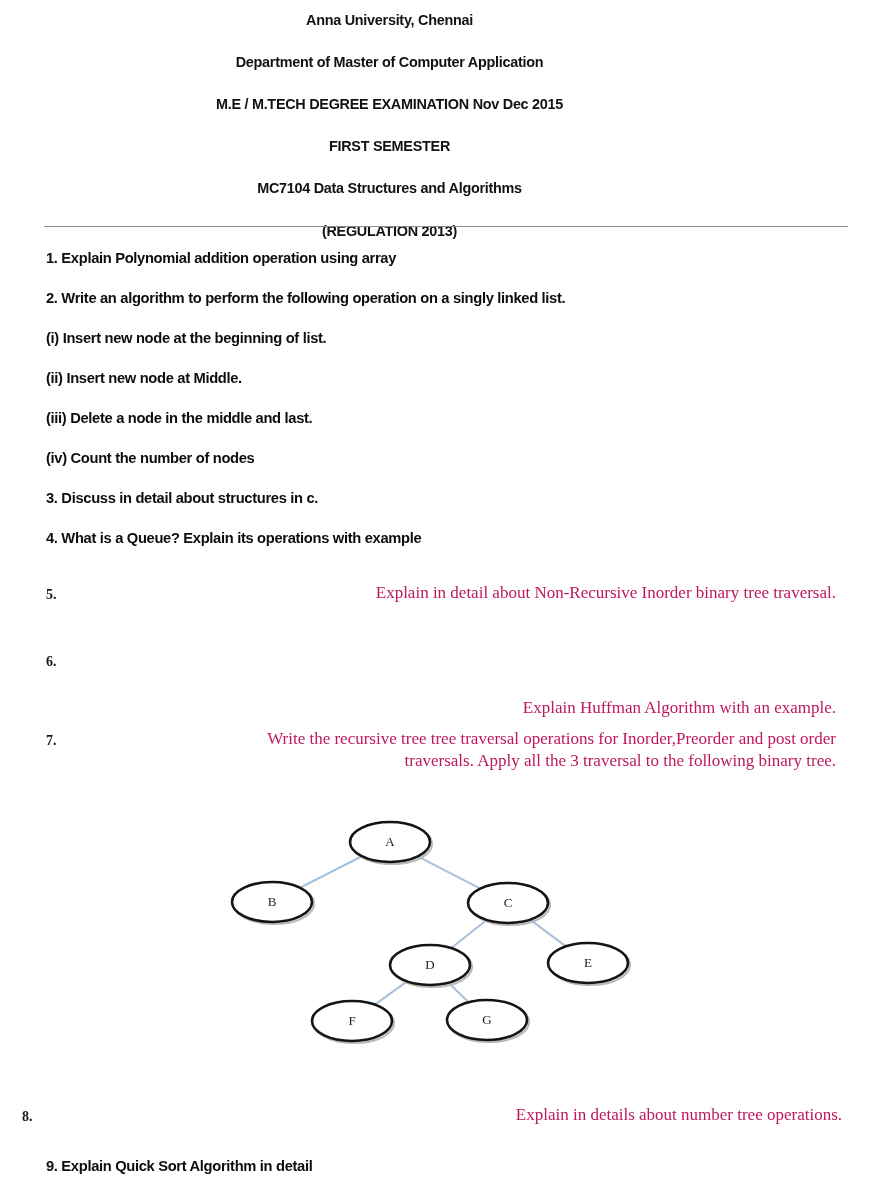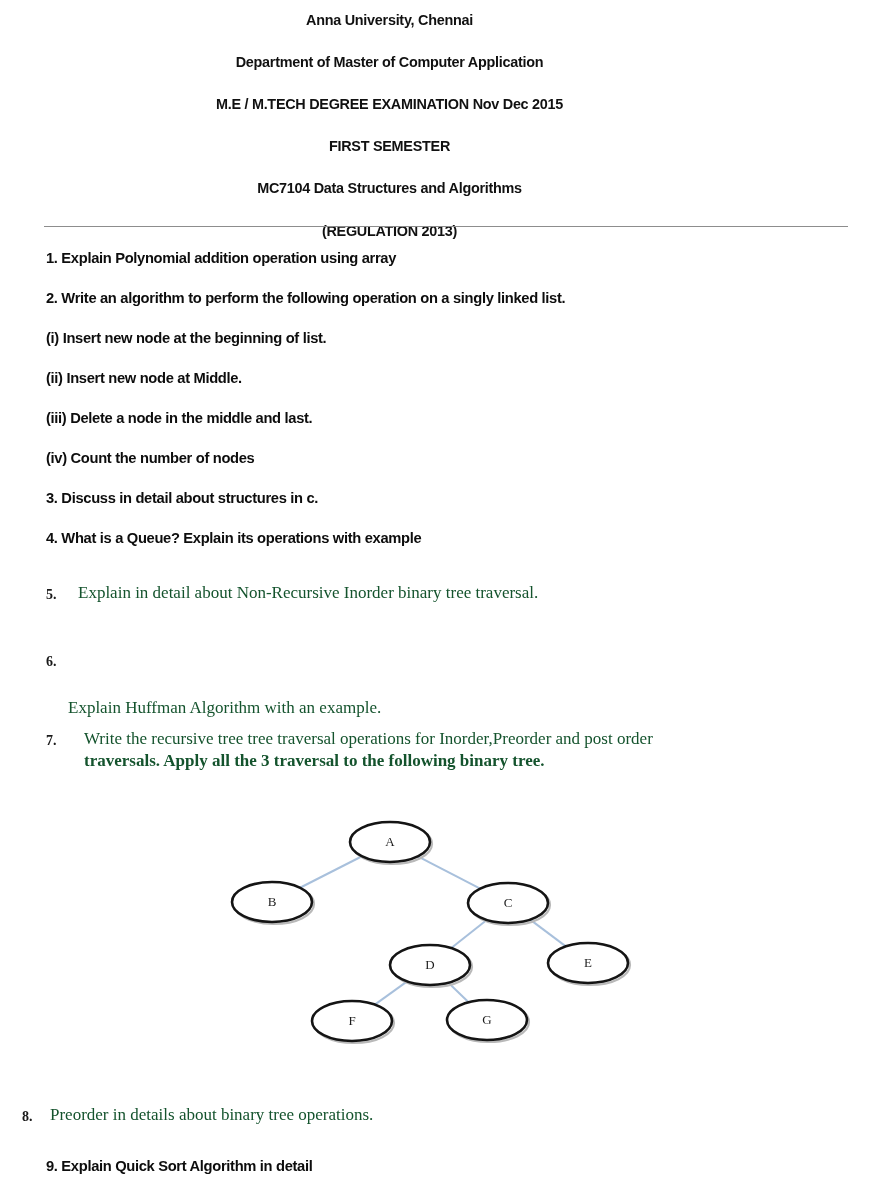--- a/index.html
+++ b/index.html
@@ -79,21 +79,21 @@
     position: absolute;
     font-family: "Liberation Serif", serif;
     font-weight: bold;
     font-size: 14px;
     color: #1a1a1a;
   }
   .qserif .body {
     display: block;
   }
   
-  .scan-soft { color: #14532d; }
+  .scan-soft { color: #be185d; text-align: right; }
 
   
   .tree {
     position: absolute;
     left: 228px;
     top: 812px;
     width: 430px;
     height: 245px;
   }
   .tree svg {
@@ -143,21 +143,21 @@
   </div>
 
   <div class="qserif" style="left:46px; top:649px; width:790px;">
     <span class="num" style="left:0; top:4px;">6.</span>
     <span class="body scan-soft" style="padding-left:22px;margin-top:48px;">Explain Huffman Algorithm with an example.</span>
   </div>
 
   <div class="qserif" style="left:46px; top:728px; width:790px;">
     <span class="num" style="left:0; top:4px;">7.</span>
     <span class="body scan-soft" style="padding-left:38px;">Write the recursive tree tree traversal operations for Inorder,Preorder and post order</span>
-    <span class="body scan-soft" style="padding-left:38px;font-weight:bold;">traversals. Apply all the 3 traversal to the following binary tree.</span>
+    <span class="body scan-soft" style="padding-left:38px;">traversals. Apply all the 3 traversal to the following binary tree.</span>
   </div>
 
   <div class="tree">
     <svg width="430" height="245" viewBox="0 0 430 245" xmlns="http://www.w3.org/2000/svg">
       <g id="tree-edges">
           <line x1="133.95440192745036" y1="44.260473596211675" x2="72.04559807254962" y2="75.73952640378832" stroke="#a8c0dc" stroke-width="2"></line>
           <line x1="189.8090046330986" y1="44.37584137812724" x2="252.1909953669014" y2="76.62415862187277" stroke="#a8c0dc" stroke-width="2"></line>
           <line x1="258.701955250342" y1="107.92921505742045" x2="223.29804474965798" y2="136.07078494257954" stroke="#a8c0dc" stroke-width="2"></line>
           <line x1="302.1880078490092" y1="107.64100588675687" x2="337.8119921509908" y2="134.3589941132431" stroke="#a8c0dc" stroke-width="2"></line>
           <line x1="179.14024984961685" y1="169.4121283130956" x2="146.85975015038315" y2="192.5878716869044" stroke="#a8c0dc" stroke-width="2"></line>
@@ -198,18 +198,18 @@
             <ellipse cx="261" cy="210" rx="40" ry="20" fill="none" stroke="#b9b9b9" stroke-width="2.2"></ellipse>
             <ellipse cx="259" cy="208" rx="40" ry="20" fill="#ffffff" stroke="#141414" stroke-width="2.6"></ellipse>
             <text x="259" y="212" text-anchor="middle" class="node-label">G</text>
           </g>
         </g>
     </svg>
   </div>
 
   <div class="qserif" style="left:22px; top:1104px; width:820px;">
     <span class="num" style="left:0; top:4px;">8.</span>
-    <span class="body scan-soft" style="padding-left:28px;">Preorder in details about binary tree operations.</span>
+    <span class="body scan-soft" style="padding-left:28px;">Explain in details about number tree operations.</span>
   </div>
 
   <div class="qbold" style="left:46px; top:1158px;">9. Explain Quick Sort Algorithm in detail</div>
 
 </div>
 
 </body></html>

